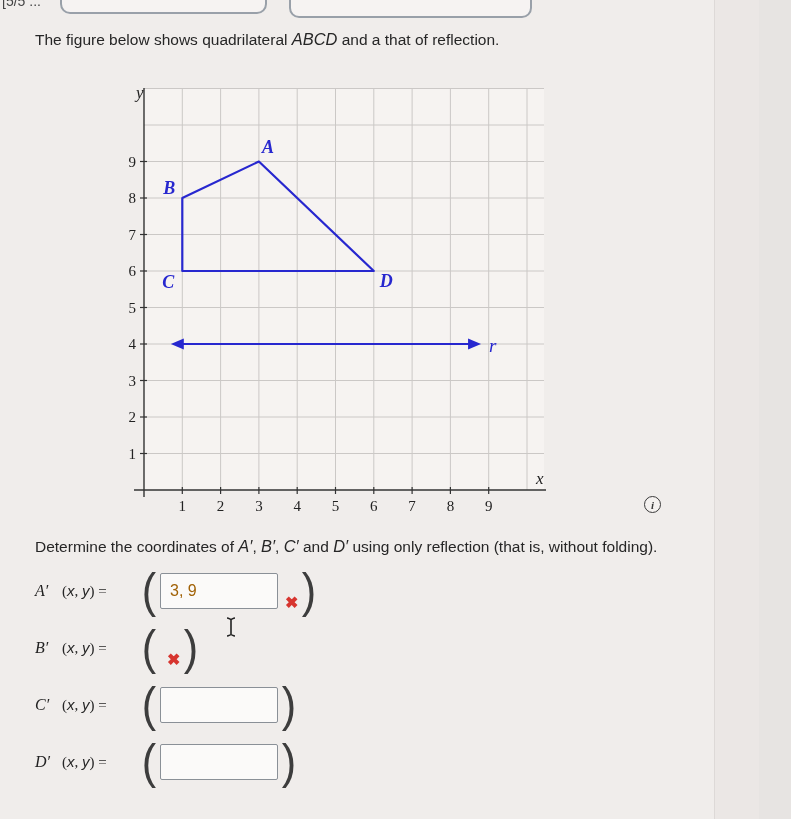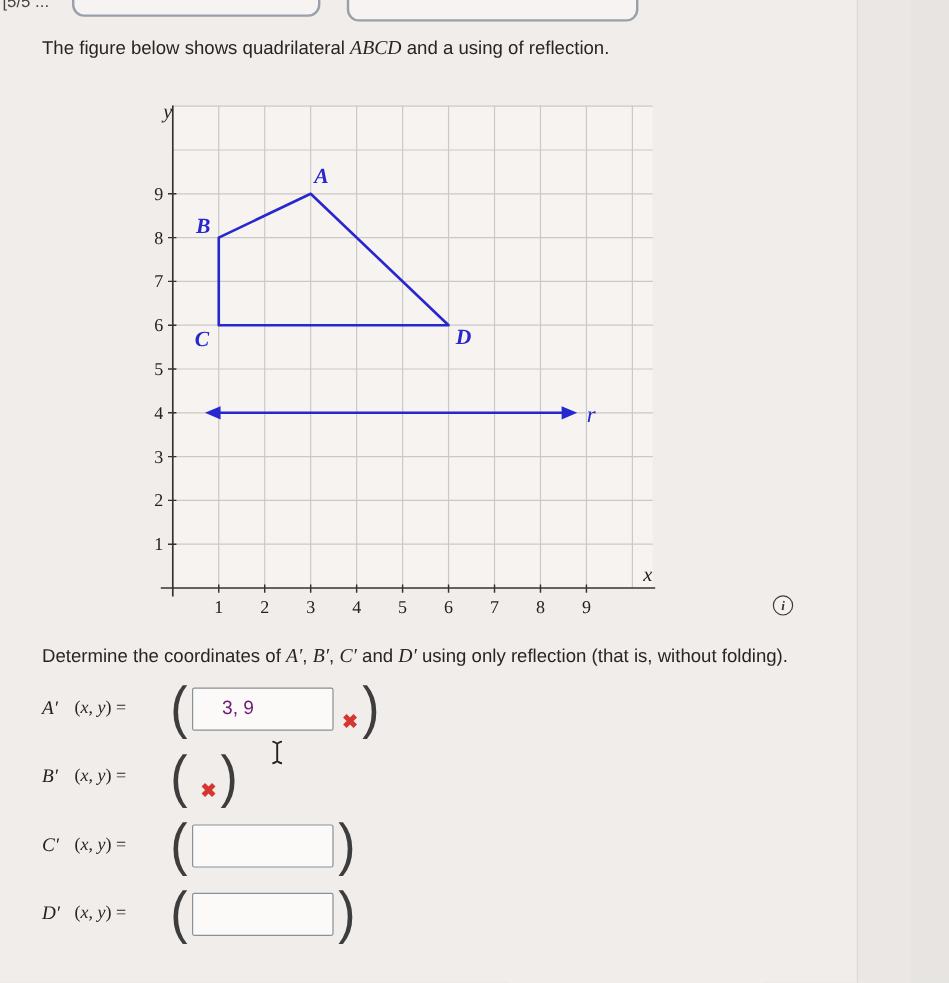--- a/index.html
+++ b/index.html
@@ -6,50 +6,50 @@
   body{margin:0;background:#e7e4e2}
   #app{position:relative;width:759px;height:819px;overflow:hidden;background:#f0edeb;
        font-family:"Liberation Sans",sans-serif;color:#262626}
   .right-strip{position:absolute;top:0;right:0;width:45px;height:100%;background:#ebe7e5;border-left:1px solid #ddd9d7}
   .top-frag{position:absolute;left:2px;top:-7px;font-size:14px;color:#444}
   .top-pill{position:absolute;height:38px;border:2px solid #99a0a9;border-radius:10px;background:#f6f3f2}
   .pill1{left:60px;top:-24px;width:207px}
   .pill2{left:289px;top:-20px;width:243px}
   .intro{position:absolute;left:35px;top:30px;font-size:15.5px;white-space:nowrap}
   .prompt{position:absolute;left:35px;top:537px;font-size:15.5px;white-space:nowrap}
-  .it{font-family:Liberation Serif, serif;font-style:italic;font-size:1.06em}
+  .it{font-family:Liberation Sans, sans-serif;font-style:italic;font-size:1.06em}
   .graph{position:absolute;left:128px;top:78px;width:424px;height:436px}
   .info{position:absolute;left:644px;top:496px;width:17px;height:17px;border:1.5px solid #3a3a3a;border-radius:50%;
         display:flex;align-items:center;justify-content:center;font:italic 700 11px "Liberation Serif",serif;color:#3a3a3a;background:#f4f1ef}
   .answers{position:absolute;left:30px;top:562px;width:380px}
   .ansrow{display:flex;align-items:center;height:57px}
   .anslabel{width:32px;font:italic 16px "Liberation Serif",serif;padding-left:5px;color:#222}
   .anslhs{width:76px;font-size:15px;font-family:"Liberation Serif",serif;white-space:nowrap}
   .anslhs .it{font-size:15px}
   .bigparen{font:200 48px/1 "Liberation Sans",sans-serif;color:#3d3d3d;margin:0 3px;transform:scaleX(.9)}
   .ansinput{width:118px;height:36px;border:1.6px solid #8a9097;border-radius:2px;background:#fbfaf9;
-            font:16px "Liberation Sans",sans-serif;padding:0 24px;color:#701a75;outline:none}
+            font:16px "Liberation Sans",sans-serif;padding:0 9px;color:#a16207;outline:none}
   .wrongmark{align-self:flex-end;margin:0 0 7px 7px;font-size:16px;font-weight:700;color:#d7352f}
   .cursor{position:absolute;left:193px;top:53px;width:16px;height:24px}
   svg text.tick{font:15px "Liberation Serif",serif;fill:#222}
   svg text.axisletter{font:italic 17px "Liberation Serif",serif;fill:#222}
   svg text.vlabel{font:italic 600 18px "Liberation Serif",serif;fill:#2727cf}
   svg text.rlabel{font:italic 19px "Liberation Serif",serif;fill:#2727cf}
 </style>
 </head>
 <body>
 
 <div id="app">
   <div class="right-strip"></div>
 
   <div class="top-frag">[5/5 ...</div>
   <div class="top-pill pill1"></div>
   <div class="top-pill pill2"></div>
 
-  <p class="intro"><span>The figure below shows quadrilateral </span><span class="it">ABCD</span><span> and a using of reflection.</span></p>
+  <p class="intro"><span>The figure below shows quadrilateral </span><span class="it">ABCD</span><span> and a that of reflection.</span></p>
 
   <div class="graph" id="graph"><svg width="424" height="436">
         <rect x="16" y="10" width="400" height="402" fill="#f6f3f1"></rect>
         <line x1="54.3" y1="10" x2="54.3" y2="412" stroke="#cbc8c6" stroke-width="1"></line>
         <line x1="92.6" y1="10" x2="92.6" y2="412" stroke="#cbc8c6" stroke-width="1"></line>
         <line x1="130.89999999999998" y1="10" x2="130.89999999999998" y2="412" stroke="#cbc8c6" stroke-width="1"></line>
         <line x1="169.2" y1="10" x2="169.2" y2="412" stroke="#cbc8c6" stroke-width="1"></line>
         <line x1="207.5" y1="10" x2="207.5" y2="412" stroke="#cbc8c6" stroke-width="1"></line>
         <line x1="245.79999999999998" y1="10" x2="245.79999999999998" y2="412" stroke="#cbc8c6" stroke-width="1"></line>
         <line x1="284.09999999999997" y1="10" x2="284.09999999999997" y2="412" stroke="#cbc8c6" stroke-width="1"></line>

